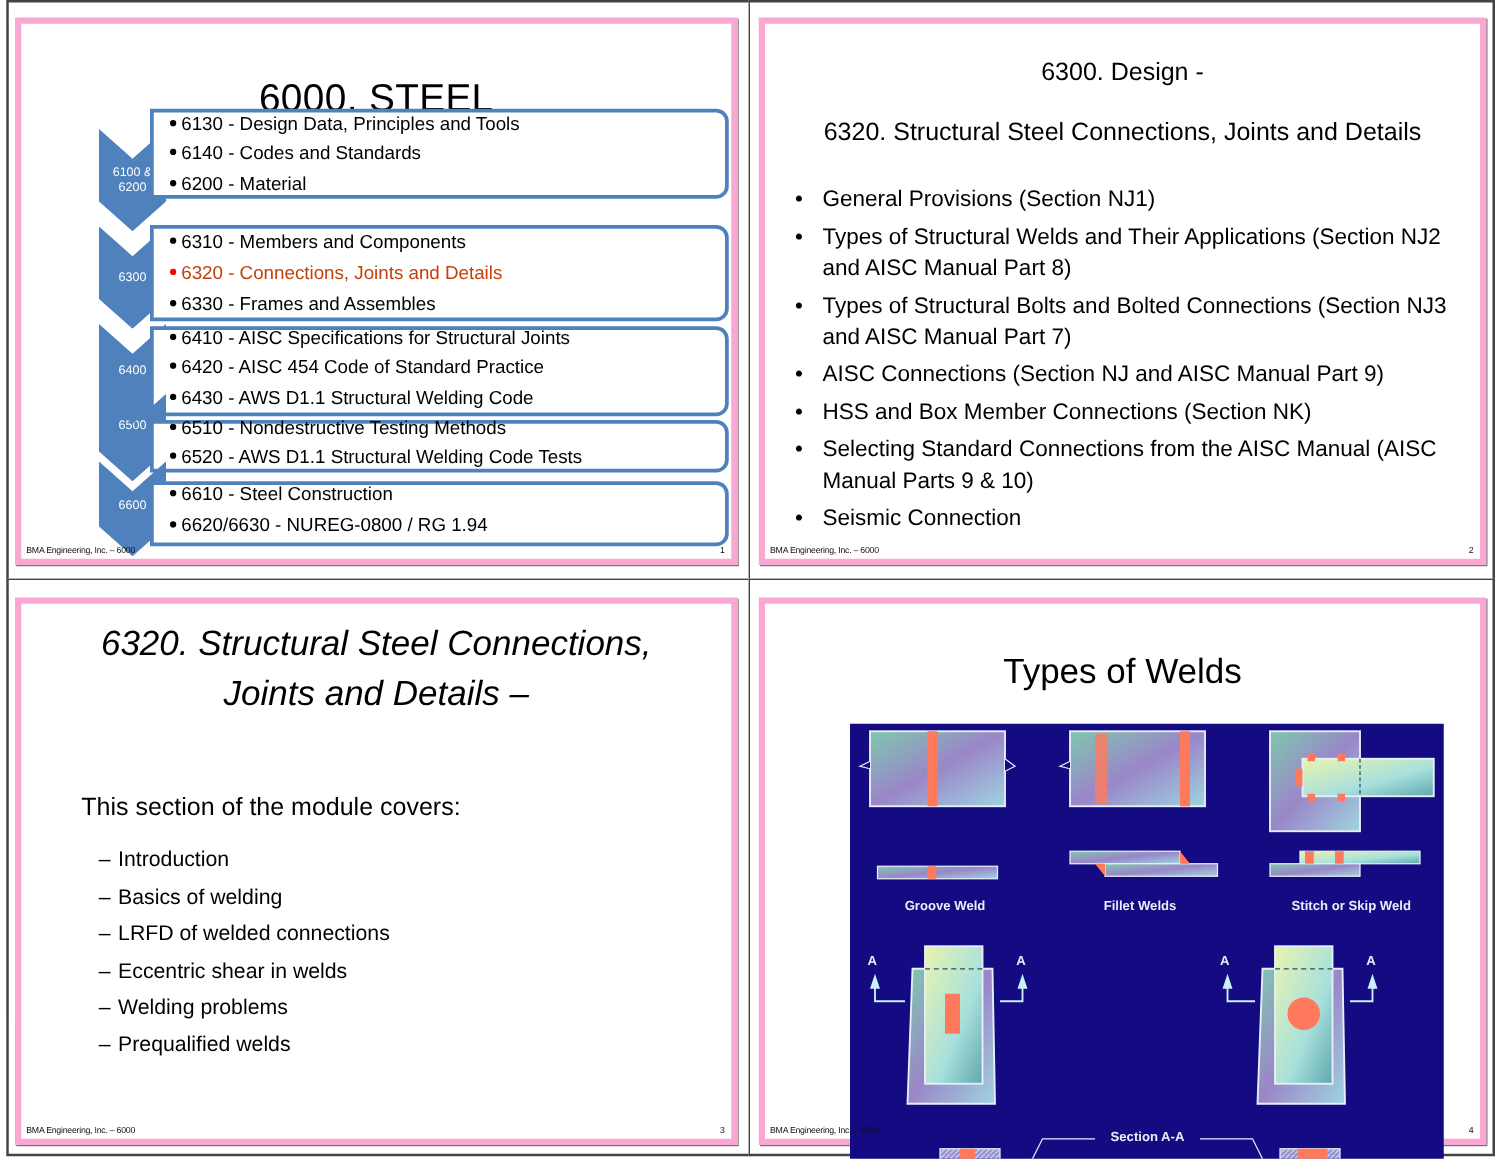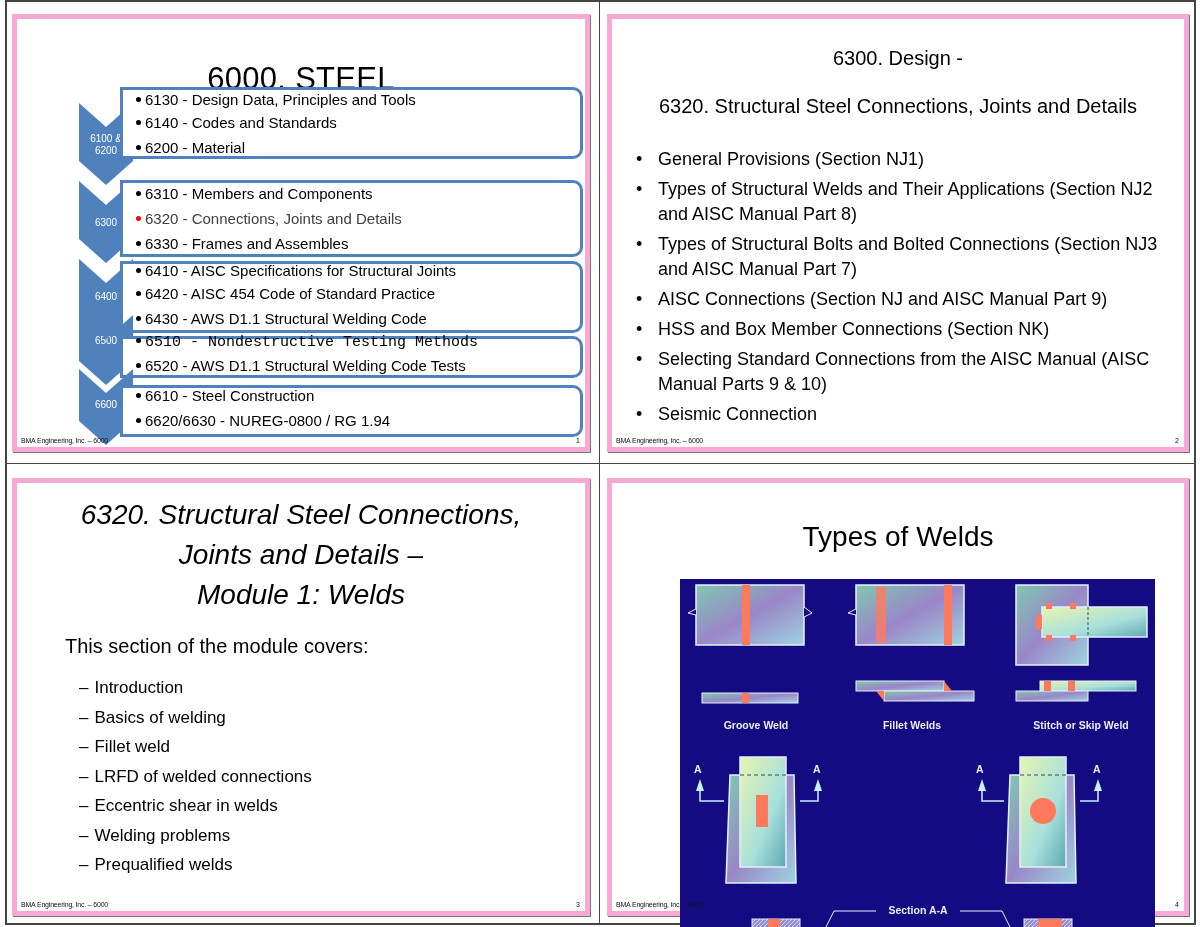--- a/index.html
+++ b/index.html
@@ -24,21 +24,21 @@
   .footer-right { position: absolute; right: 5px; bottom: 3px; font-size: 7px; color: #111; }
 
   
   .s1 .title { position: absolute; left: 0; right: 0; top: 42px; text-align: center; font-size: 31px; letter-spacing: 0.3px; }
   .chev { position: absolute; left: 62px; width: 54px; background: #4f81bd;
           clip-path: polygon(0 0, 50% 24px, 100% 0, 100% calc(100% - 24px), 50% 100%, 0 calc(100% - 24px)); }
   .chev-label { position: absolute; left: 0; right: 0; text-align: center; color: #fff; font-size: 10px; line-height: 12px; }
   .group-box { position: absolute; left: 103px; width: 463px; border: 3px solid #4f81bd; border-radius: 0 10px 10px 0; background: #fff; box-sizing: border-box; }
   .g-item { position: absolute; left: 13px; font-size: 15px; white-space: nowrap; }
   .g-item .dot { display: inline-block; width: 5px; height: 5px; border-radius: 50%; background: #000; margin-right: 4px; vertical-align: middle; position: relative; top: -2px; }
-  .g-item.red { color: #404040; }
+  .g-item.red { color: #c2410c; }
   .g-item.red .dot { background: #ff0000; }
 
   
   .s2 .title { position: absolute; left: 0; right: 0; top: 28px; text-align: center; font-size: 20px; }
   .s2 .subtitle { position: absolute; left: 0; right: 0; top: 76px; text-align: center; font-size: 20px; }
   .s2 ul { position: absolute; left: 20px; top: 128px; margin: 0; padding: 0; list-style: none; width: 545px; }
   .s2 li { position: relative; padding-left: 26px; font-size: 18px; line-height: 25px; margin-bottom: 5px; }
   .s2 li::before { content: "•"; position: absolute; left: 4px; top: 0; }
 
   
@@ -98,21 +98,21 @@
     <div class="g-item" style="top:21px;"><span class="dot"></span><span>6420 - AISC 454 Code of Standard Practice</span></div>
     <div class="g-item" style="top:46px;"><span class="dot"></span><span>6430 - AWS D1.1 Structural Welding Code</span></div>
   </div>
 
   <div class="chev" style="top:296px;height:70px;">
     <div class="chev-label" style="top:20px;">
         <div>6500</div>
       </div>
   </div>
   <div class="group-box" style="top:317px;height:42px;">
-    <div class="g-item" style="top:-5px;font-family:Liberation Mono, monospace;"><span class="dot"></span><span>6510 - Nondestructive Testing Methods</span></div>
+    <div class="g-item" style="top:-5px;"><span class="dot"></span><span>6510 - Nondestructive Testing Methods</span></div>
     <div class="g-item" style="top:18px;"><span class="dot"></span><span>6520 - AWS D1.1 Structural Welding Code Tests</span></div>
   </div>
 
   <div class="chev" style="top:350px;height:76px;">
     <div class="chev-label" style="top:30px;">
         <div>6600</div>
       </div>
   </div>
   <div class="group-box" style="top:366px;height:52px;">
     <div class="g-item" style="top:-1px;"><span class="dot"></span><span>6610 - Steel Construction</span></div>
@@ -136,27 +136,25 @@
     <li>Seismic Connection</li>
   </ul>
   <div class="footer-left">BMA Engineering, Inc. – 6000</div>
   <div class="footer-right">2</div>
 </div>
 
 <div class="slide s3">
   <div class="title">
     <div>6320. Structural Steel Connections,</div>
     <div>Joints and Details –</div>
-    <div>Module 1: Welds</div>
   </div>
   <div class="intro">This section of the module covers:</div>
   <ul>
     <li><span class="dash">–</span><span>Introduction</span></li>
     <li><span class="dash">–</span><span>Basics of welding</span></li>
-    <li><span class="dash">–</span><span>Fillet weld</span></li>
     <li><span class="dash">–</span><span>LRFD of welded connections</span></li>
     <li><span class="dash">–</span><span>Eccentric shear in welds</span></li>
     <li><span class="dash">–</span><span>Welding problems</span></li>
     <li><span class="dash">–</span><span>Prequalified welds</span></li>
   </ul>
   <div class="footer-left">BMA Engineering, Inc. – 6000</div>
   <div class="footer-right">3</div>
 </div>
 
 <div class="slide s4">

